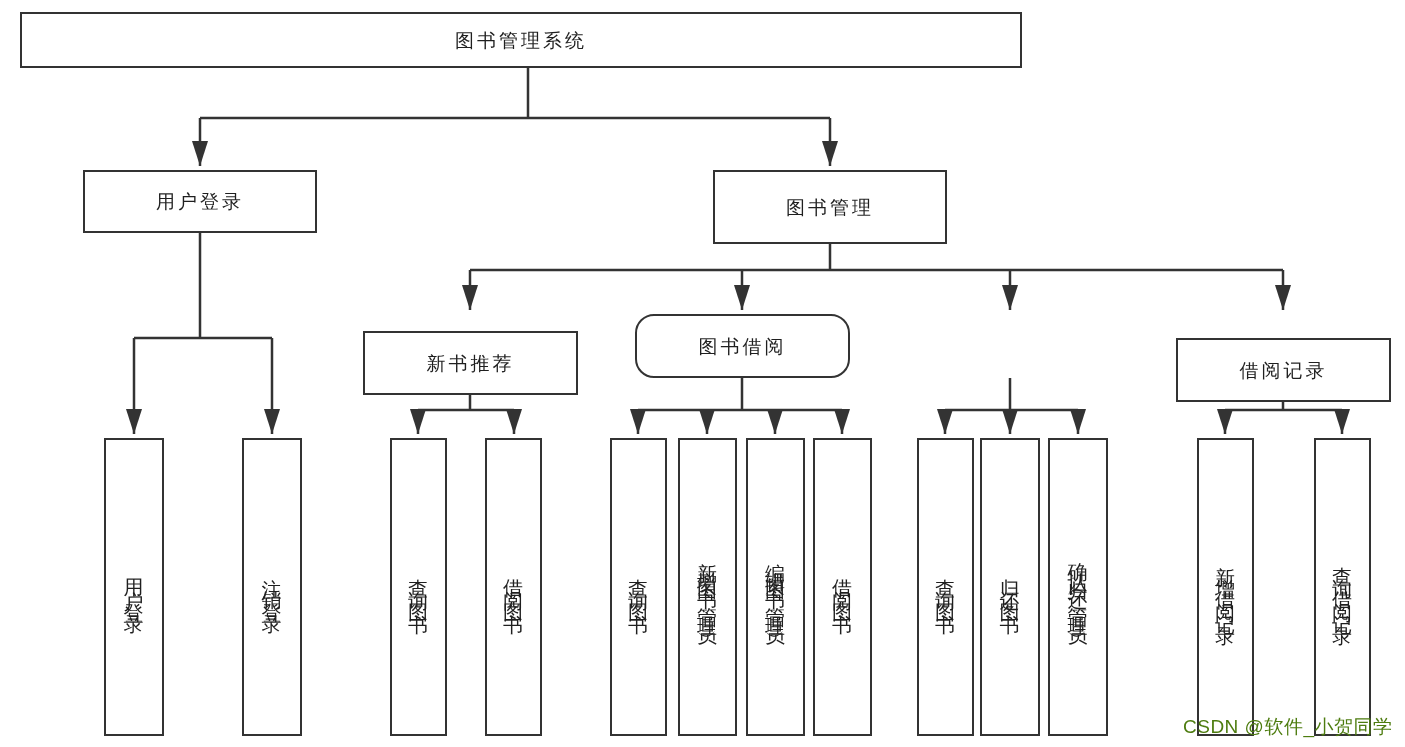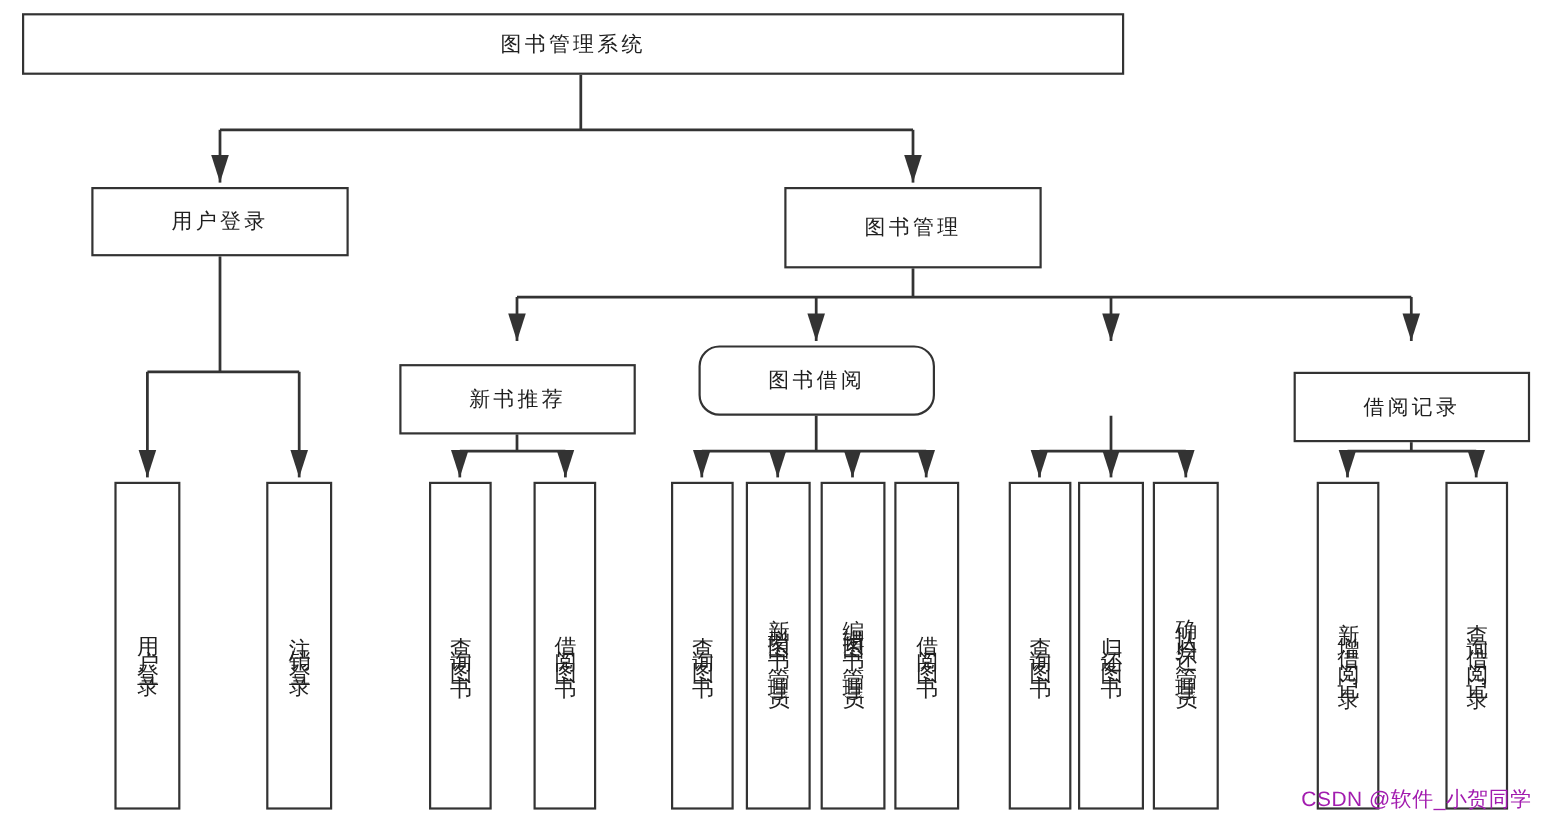--- a/index.html
+++ b/index.html
@@ -59,21 +59,21 @@
   #n-cb-confirm { left: 1048px; width: 60px; }
   #n-br-add     { left: 1197px; width: 57px; }
   #n-br-query   { left: 1314px; width: 57px; }
 
   #watermark {
     position: absolute;
     left: 1183px;
     top: 714px;
     font-size: 19px;
     letter-spacing: 0.5px;
-    color: #a21caf;
+    color: #4d7c0f;
     z-index: 5;
     white-space: nowrap;
   }
 </style>
 </head>
 <body>
 
 <div id="canvas">
 
   <svg class="wires" width="1405" height="747" viewBox="0 0 1405 747">

